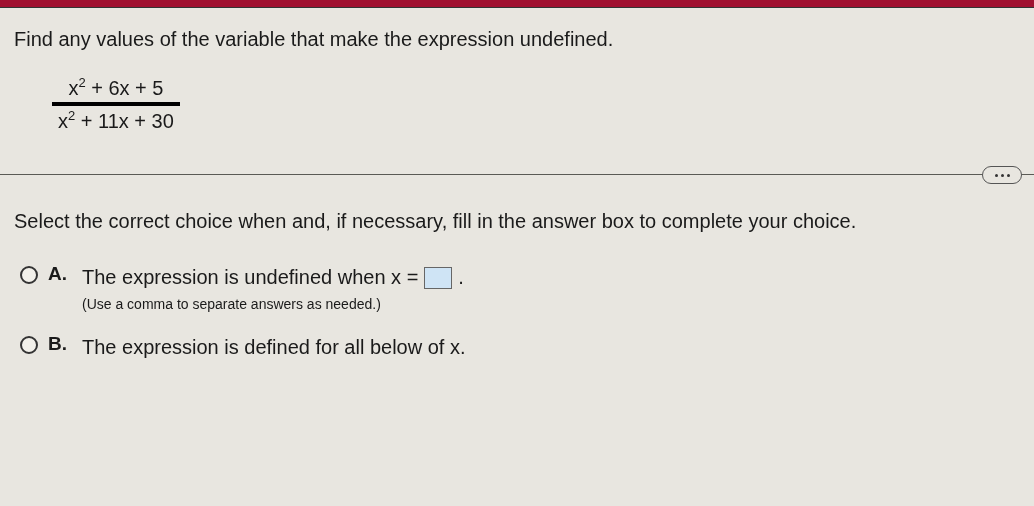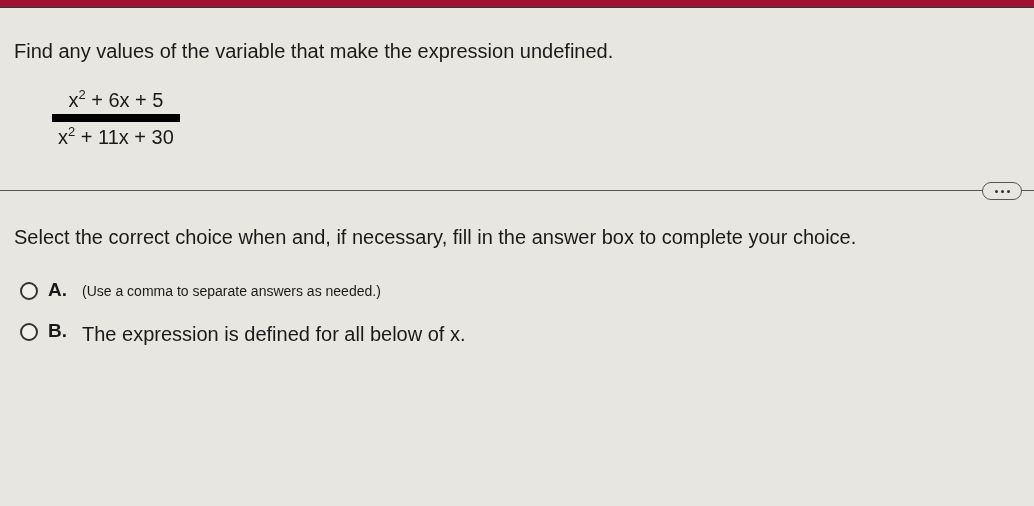--- a/index.html
+++ b/index.html
@@ -12,42 +12,42 @@
       position: relative;
       overflow: hidden;
     }
     .top-bar {
       width: 100%;
       height: 8px;
       background: #a01030;
       border-bottom: 1px solid #333;
     }
     .content {
-      padding: 32px 14px 0 14px;
+      padding: 20px 14px 0 14px;
     }
     .question-text {
       font-size: 20px;
       margin-bottom: 22px;
     }
     .fraction-wrap {
       margin-left: 38px;
       margin-bottom: 30px;
     }
     .fraction {
       display: inline-block;
       text-align: center;
       vertical-align: middle;
     }
     .numer, .denom {
       display: block;
       padding: 2px 6px;
       font-size: 20px;
       white-space: nowrap;
     }
-    .numer { border-bottom: 8px solid #000000; }
+    .numer { border-bottom: 4px solid #000000; }
     .sup { font-size: 13px; vertical-align: super; }
     .divider-row {
       position: relative;
       height: 20px;
       margin: 0 -14px 26px -14px;
     }
     .hr-line {
       position: absolute;
       top: 10px;
       left: 0;
@@ -151,20 +151,25 @@
   </div>
 
   <div class="instruction-text">Select the correct choice when and, if necessary, fill in the answer box to complete your choice.</div>
 
   <div class="choices">
 
     <div class="choice-row">
       <div class="radio"></div>
       <div class="choice-letter">A.</div>
       <div class="choice-body">
+        <div class="line1">
+          <span>The expression is undefined when x =</span>
+          <span class="answer-box"></span>
+          <span>.</span>
+        </div>
         <div class="sub-note">(Use a comma to separate answers as needed.)</div>
       </div>
     </div>
 
     <div class="choice-row">
       <div class="radio"></div>
       <div class="choice-letter">B.</div>
       <div class="choice-body">
         <span>The expression is defined for all below of x.</span>
       </div>

